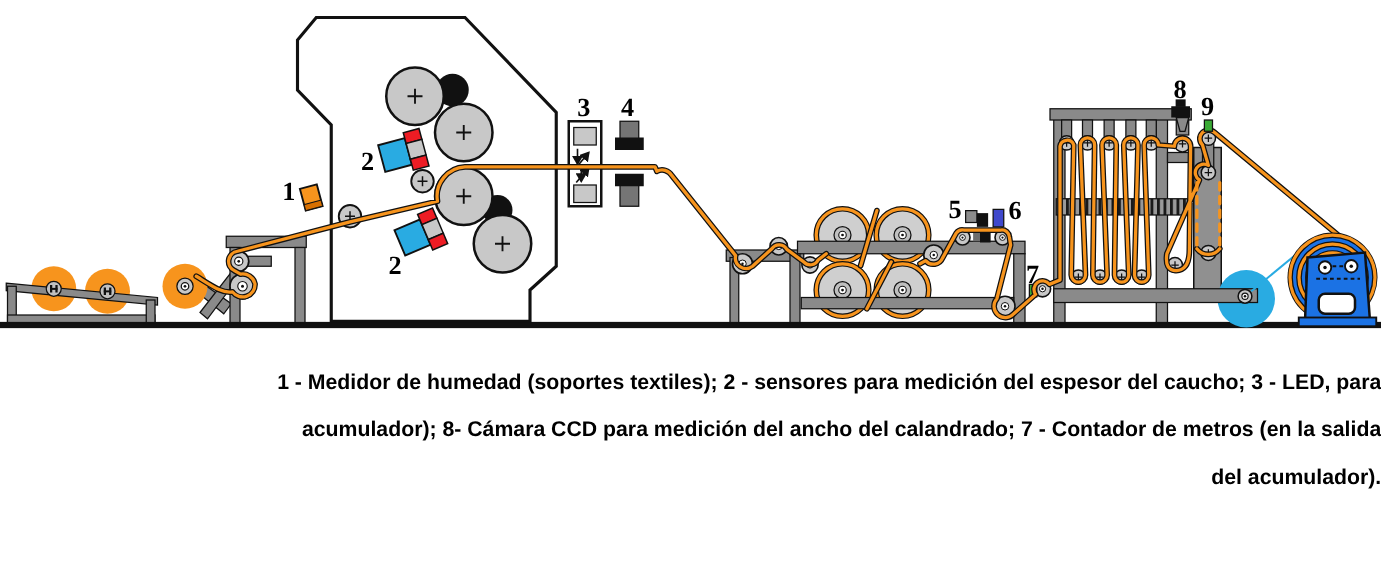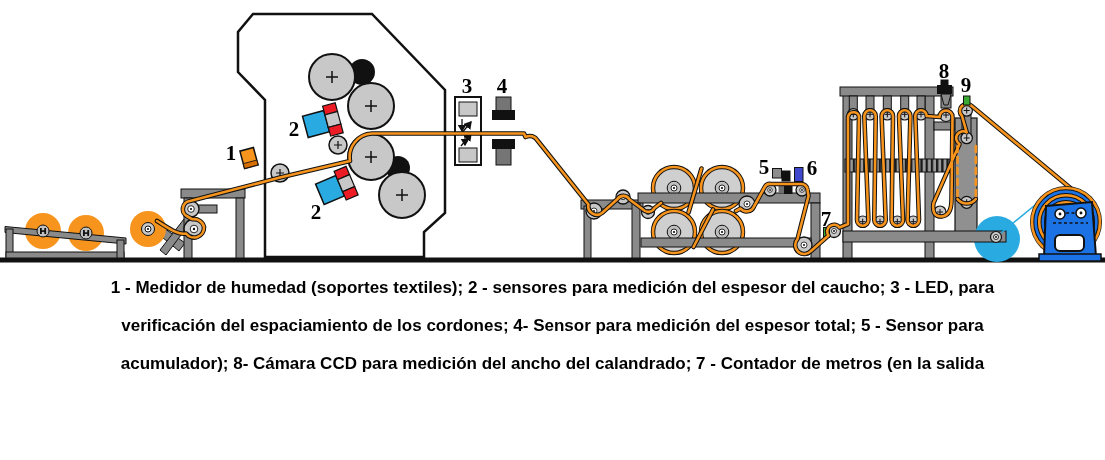--- a/index.html
+++ b/index.html
@@ -1,20 +1,20 @@
 <!DOCTYPE html>
 <html><head>
 <meta charset="utf-8">
 <style>
   html,body{margin:0;padding:0;background:#fff;}
   #stage{position:relative;width:1105px;height:460px;background:#fff;overflow:hidden;
          font-family:"Liberation Sans","DejaVu Sans",sans-serif;}
   #diagram{position:absolute;left:0;top:0;}
   .callout{font-family:"Liberation Serif","DejaVu Serif",serif;font-weight:bold;font-size:21px;fill:#000;}
-  #caption{position:absolute;left:0;top:269px;width:1105px;text-align:center;
+  #caption{position:absolute;left:0;top:287px;width:1105px;text-align:right;
            font-weight:bold;font-size:17px;line-height:38px;color:#000;}
   .cap-line{white-space:nowrap;}
 </style>
 </head>
 <body>
 
 <div id="stage">
 
 <svg id="diagram" width="1105" height="272" viewBox="0 0 1105 272">
   <defs>
@@ -366,17 +366,17 @@
   <text class="callout" x="502" y="93" text-anchor="middle">4</text>
   <text class="callout" x="764" y="174" text-anchor="middle">5</text>
   <text class="callout" x="812" y="175" text-anchor="middle">6</text>
   <text class="callout" x="826" y="226" text-anchor="middle">7</text>
   <text class="callout" x="944" y="78" text-anchor="middle">8</text>
   <text class="callout" x="966" y="92" text-anchor="middle">9</text>
 </svg>
 
 <div id="caption">
   <div class="cap-line">1 - Medidor de humedad (soportes textiles); 2 - sensores para medición del espesor del caucho; 3 - LED, para</div>
-  <div class="cap-line">verificación del espaciamiento de los cordones; 4- Sensor para medición del espesor total; 5 - Sensor para</div>
   <div class="cap-line">acumulador); 8- Cámara CCD para medición del ancho del calandrado; 7 - Contador de metros (en la salida</div>
+  <div class="cap-line">del acumulador).</div>
 </div>
 
 </div>
 
 </body></html>

